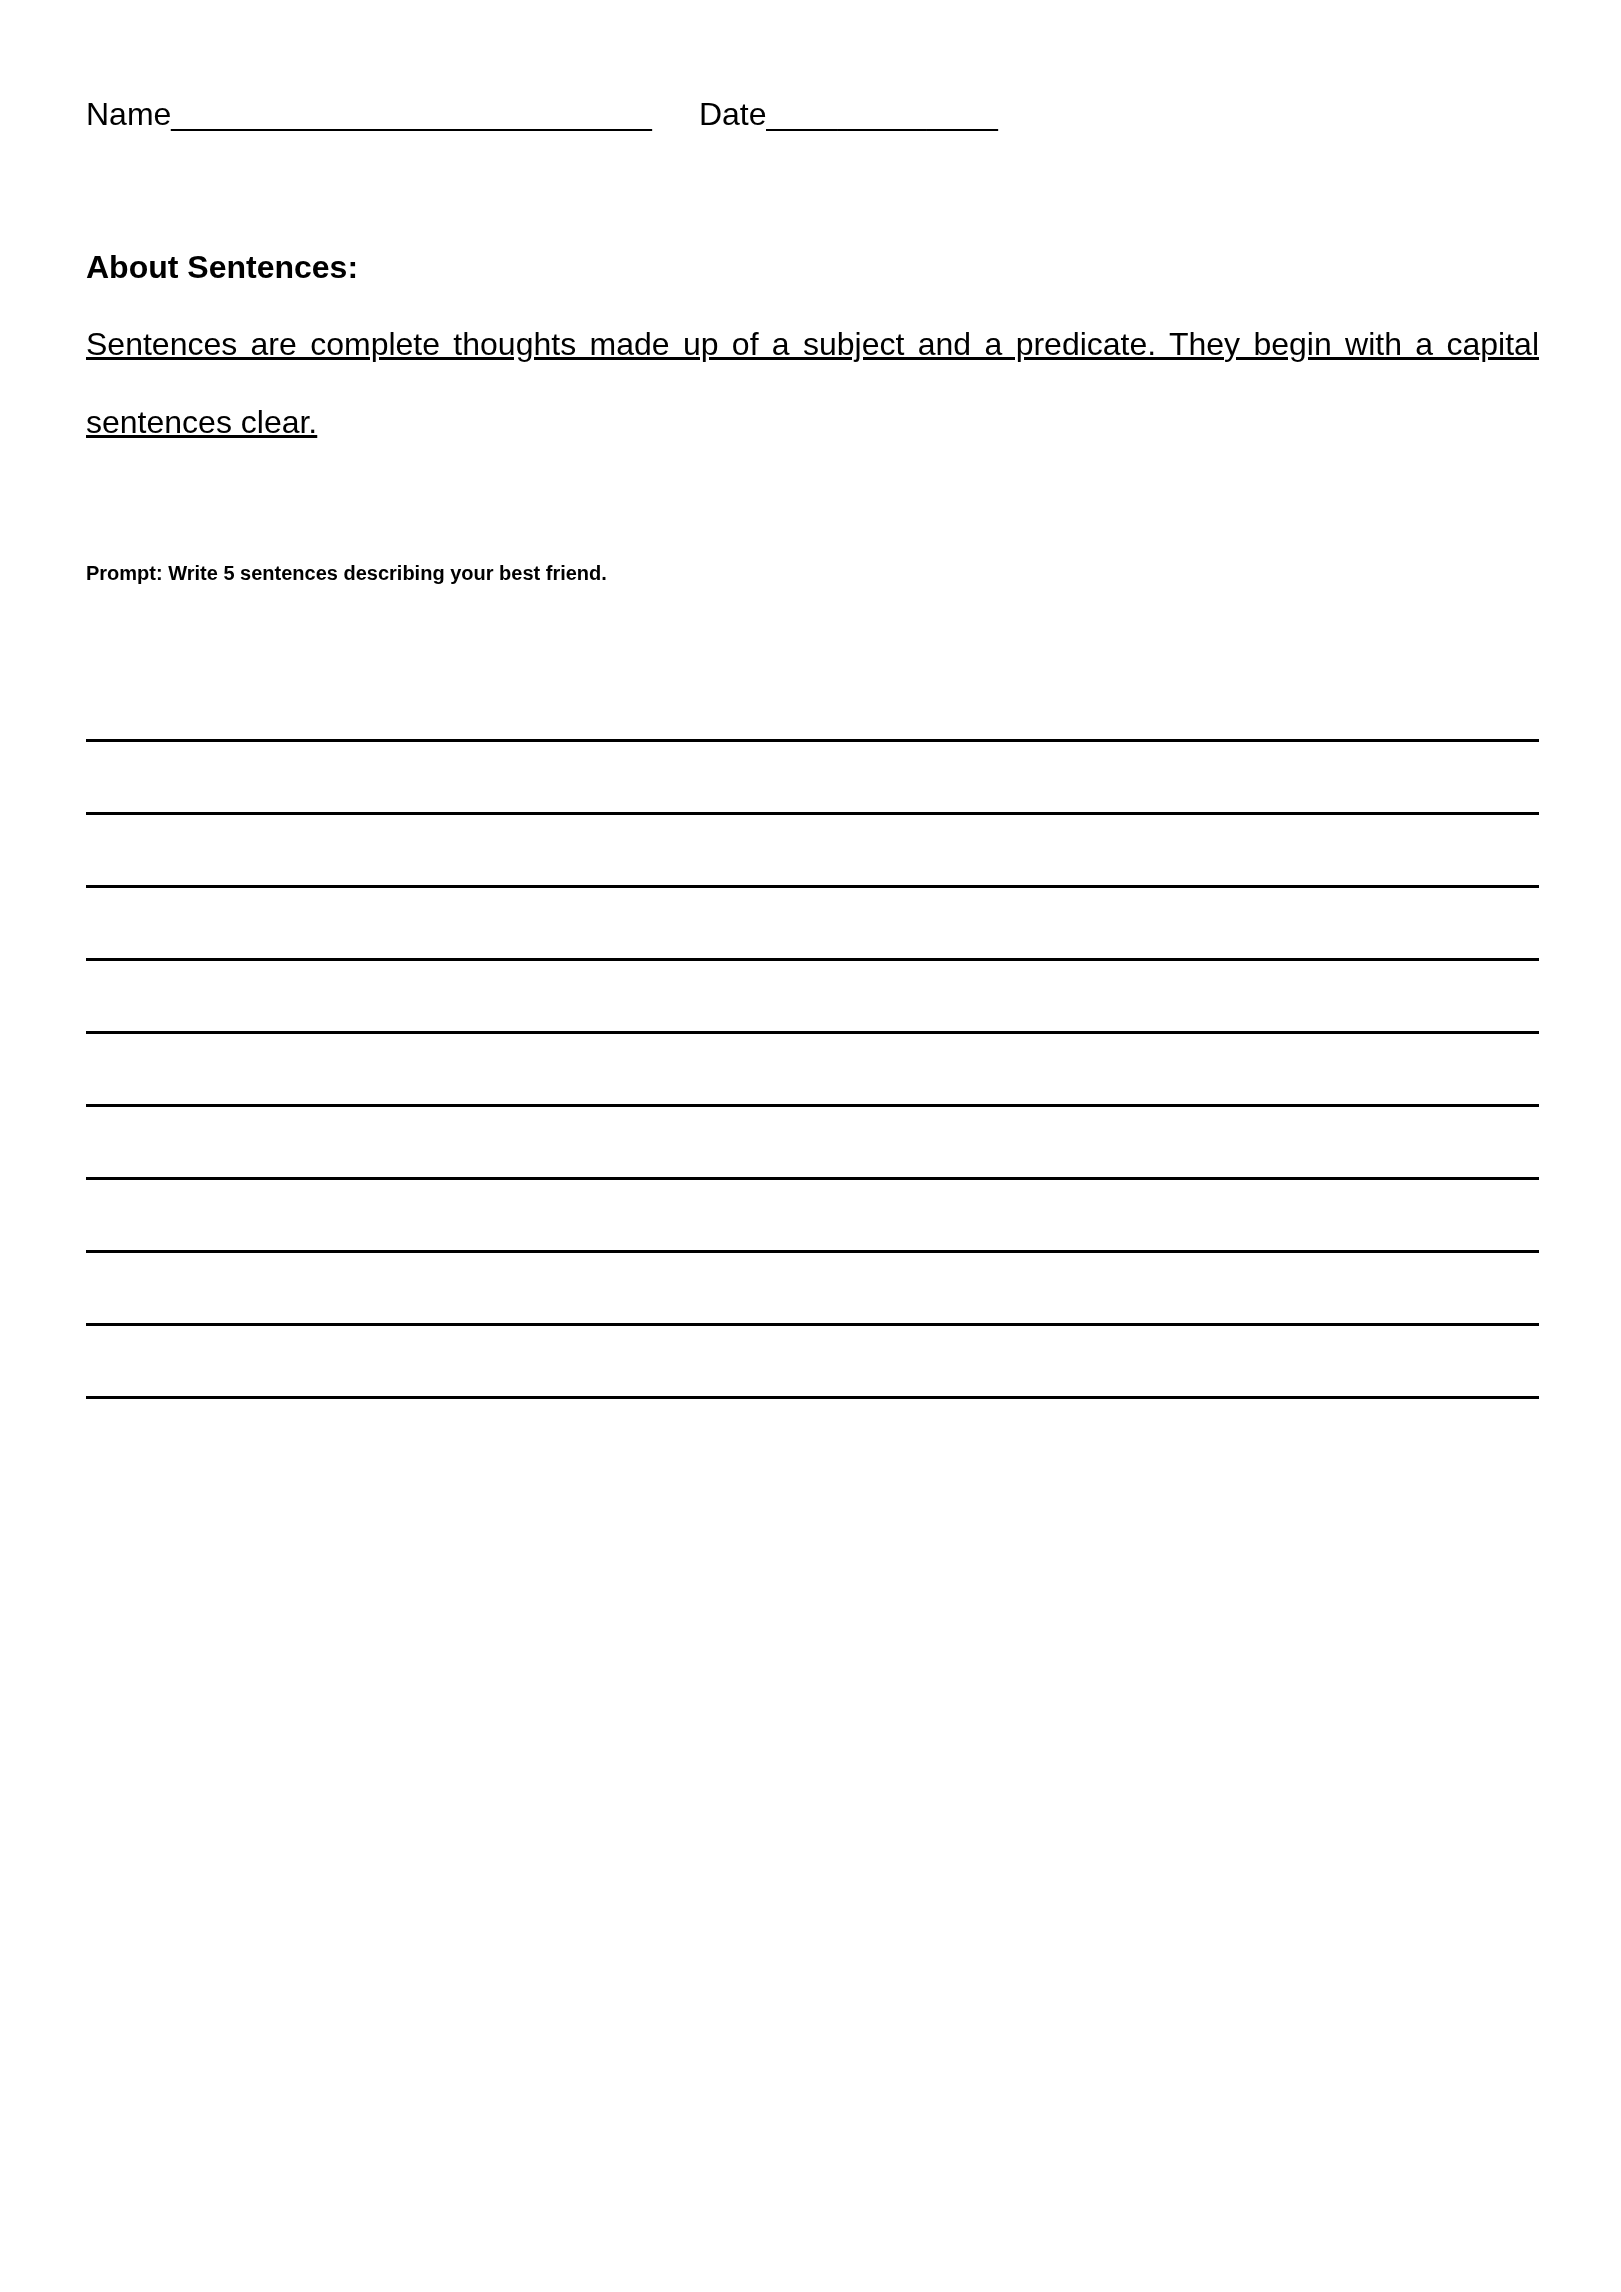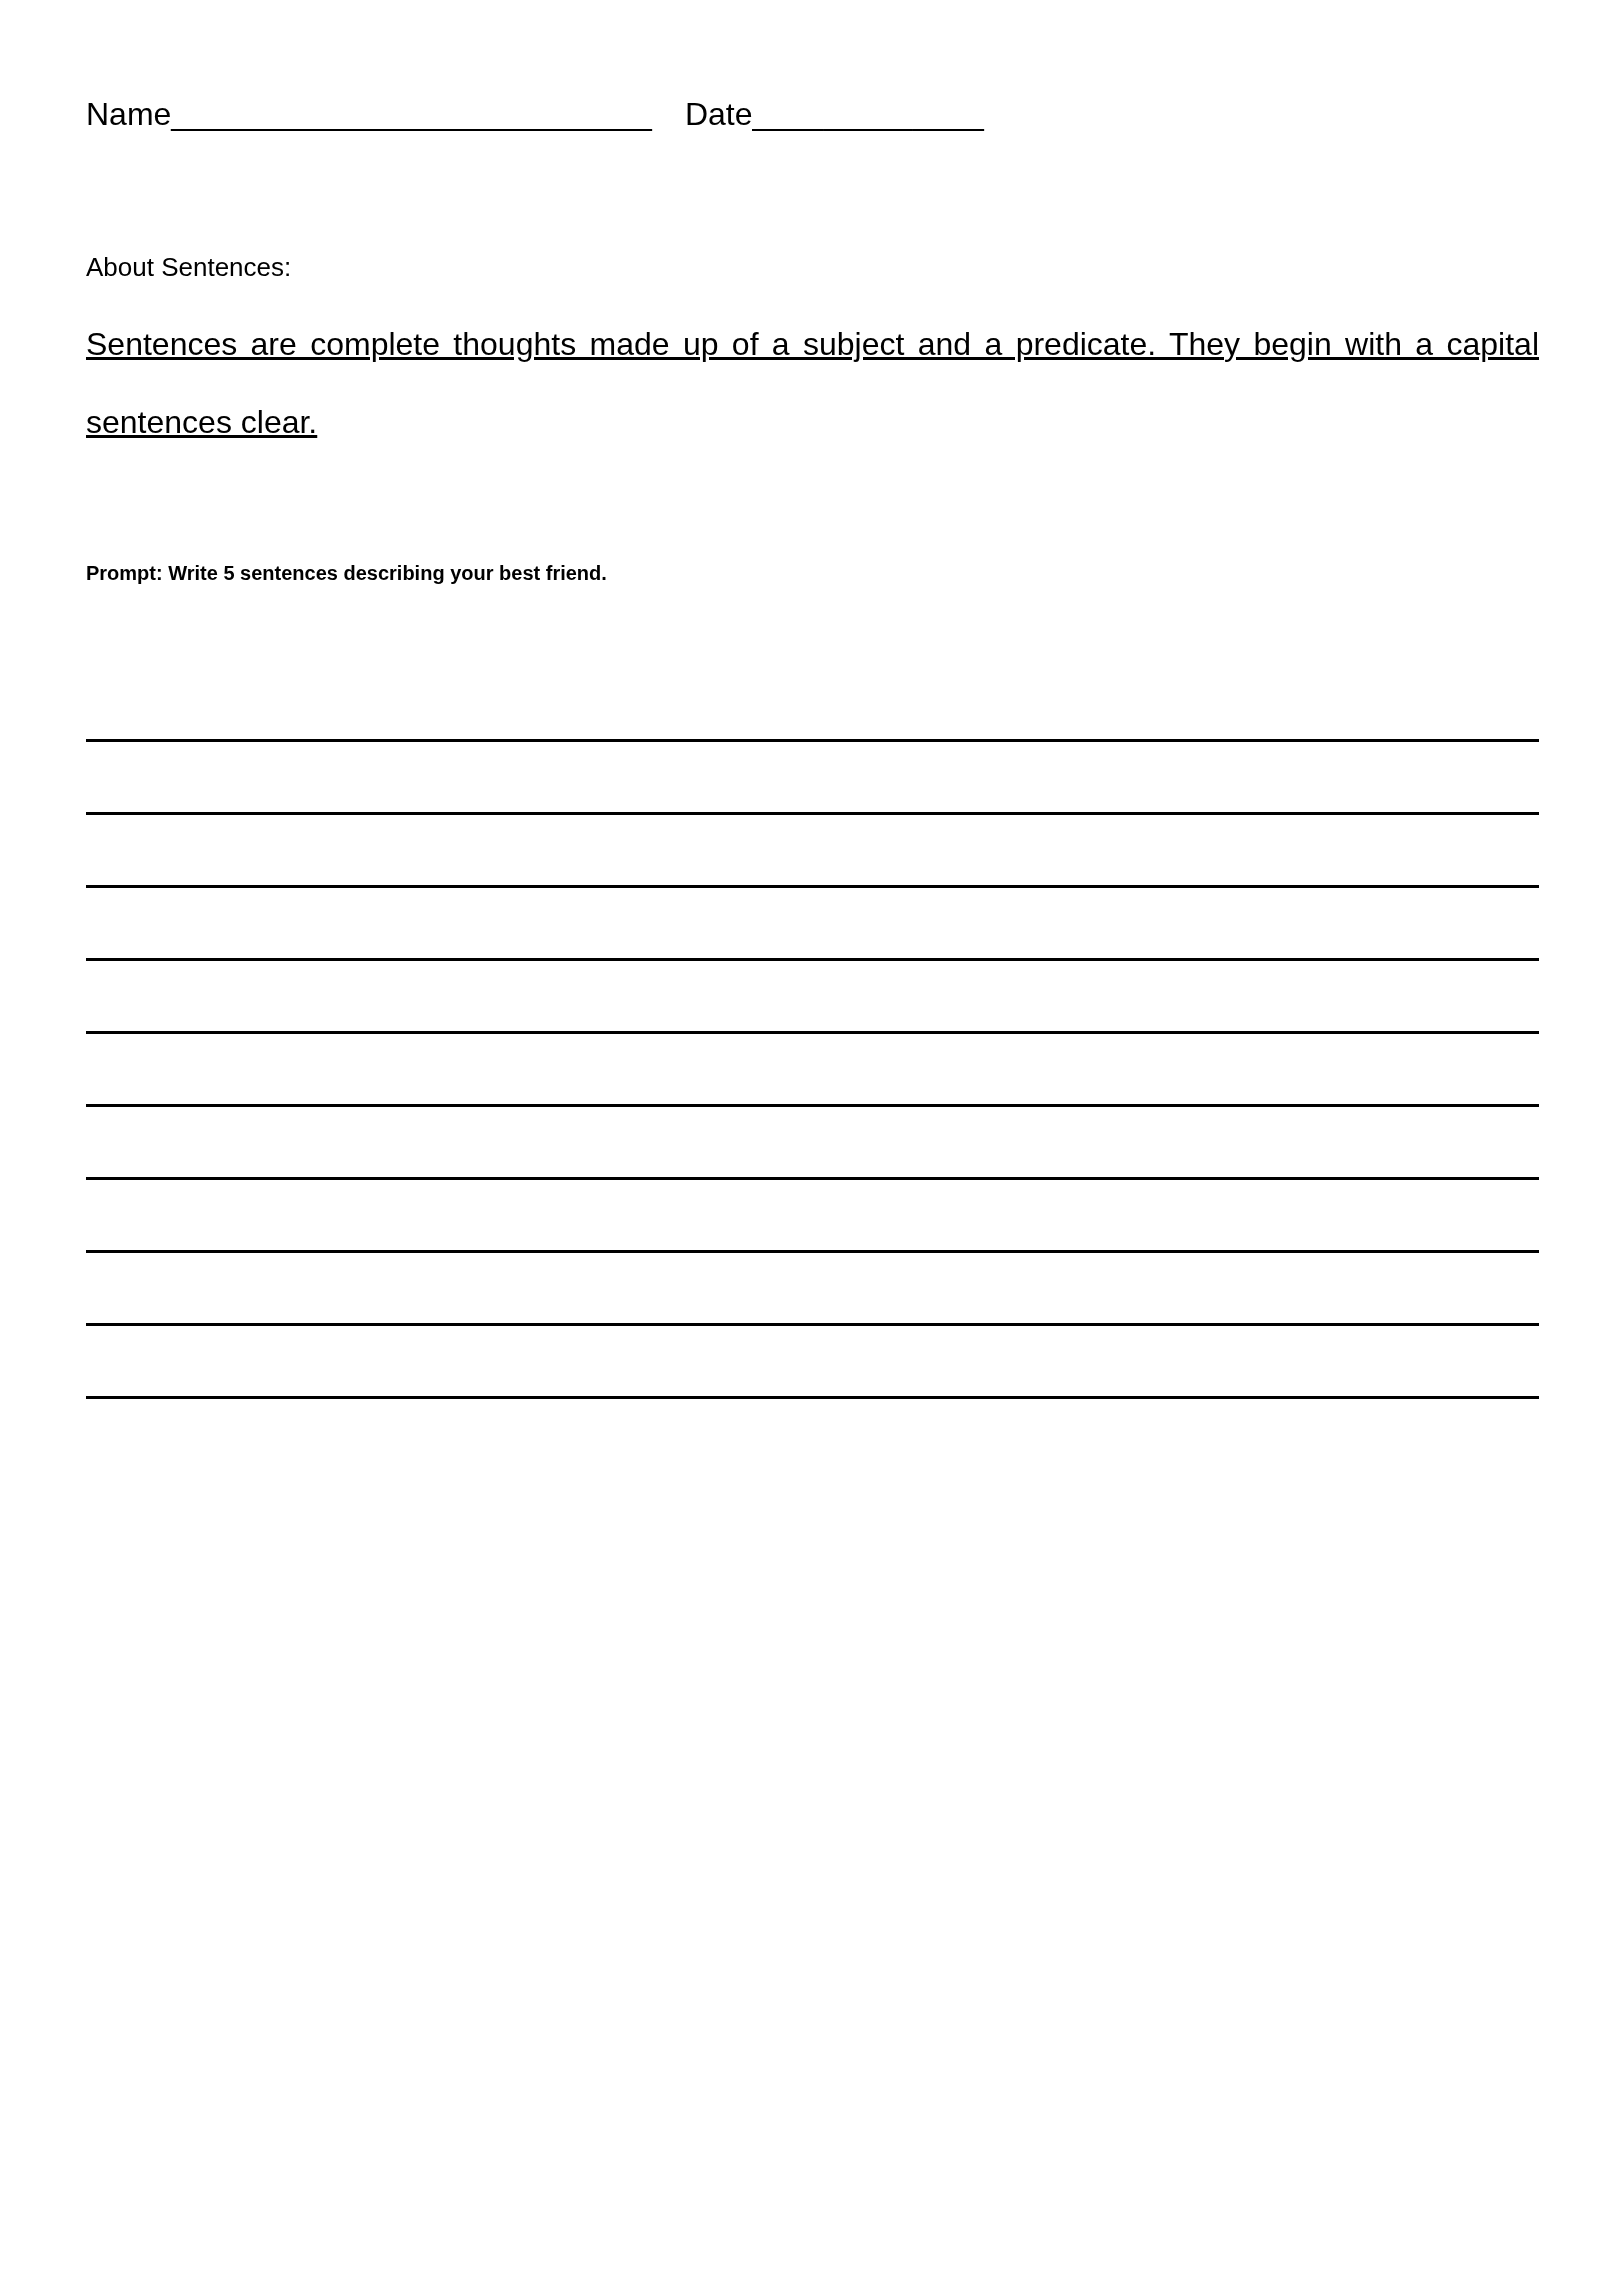--- a/index.html
+++ b/index.html
@@ -21,25 +21,25 @@
     color: #000000;
     font-family: "Liberation Sans", sans-serif;
     font-size: 32px;
     padding: 96px 82px 0 86px;
   }
   .header-row {
     line-height: 37px;
     white-space: nowrap;
   }
   .date-field {
-    margin-left: 33px;
+    margin-left: 47px;
   }
   .about-heading {
-    font-weight: 400;
-    font-size: 26px;
+    font-weight: 700;
+    font-size: 32px;
     line-height: 37px;
     margin: 116px 0 0 0;
   }
   .para {
     margin-top: 18.6px;
     line-height: 78px;
   }
   .para-line {
     text-align: justify;
     text-decoration: underline;

